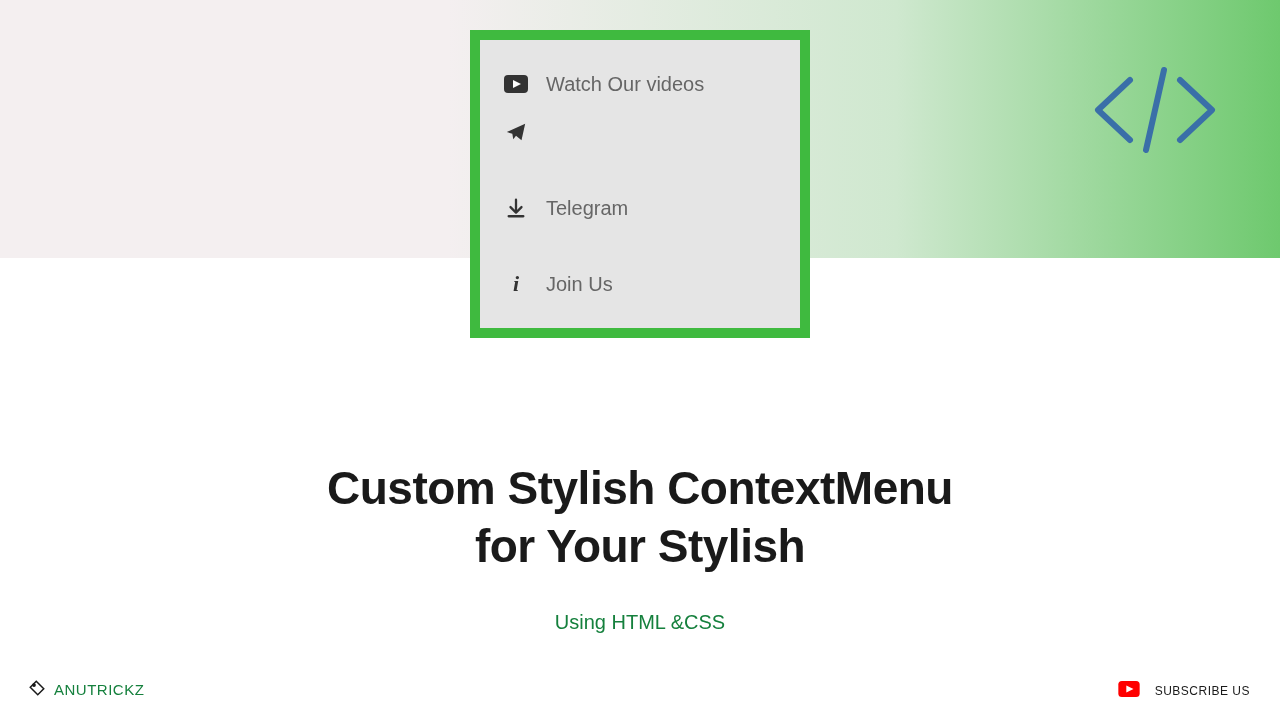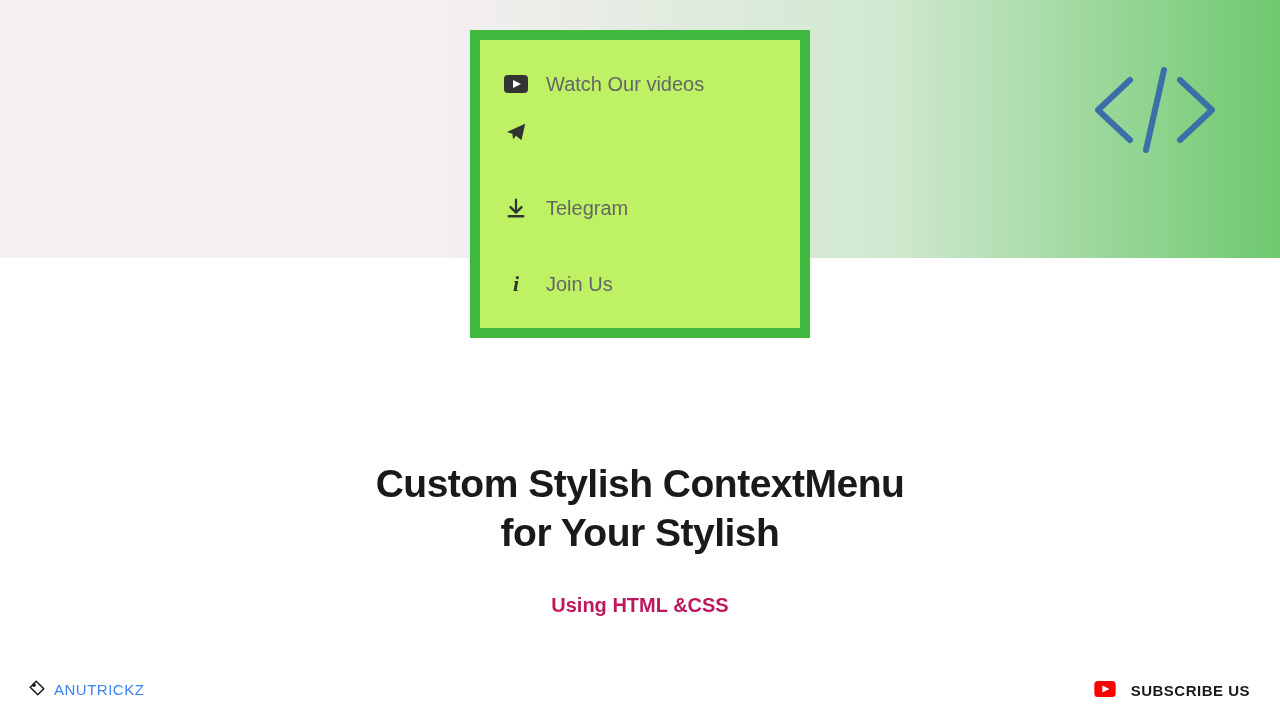--- a/index.html
+++ b/index.html
@@ -20,21 +20,21 @@
   .code-icon {
     position: absolute;
     top: 60px;
     right: 60px;
   }
   .context-menu {
     position: absolute;
     top: 30px;
     left: 470px;
     width: 340px;
-    background: #bef264;
+    background: #e5e5e5;
     border: 10px solid #3fba3f;
     padding: 20px 10px 20px 10px;
   }
   .menu-group { padding: 0 6px; }
   .menu-item {
     display: flex;
     align-items: center;
     gap: 18px;
     padding: 12px 8px;
     font-size: 20px;
@@ -50,53 +50,53 @@
     color: #333333;
   }
   .menu-spacer { height: 28px; }
   .title-block {
     position: absolute;
     top: 460px;
     left: 0; right: 0;
     text-align: center;
   }
   .title {
-    font-size: 39px;
+    font-size: 46px;
     font-weight: 700;
     color: #1a1a1a;
     line-height: 1.25;
     letter-spacing: -0.5px;
   }
   .subtitle {
     margin-top: 36px;
     font-size: 20px;
-    font-weight: 700;
-    color: #be185d;
+    font-weight: 400;
+    color: #15803d;
   }
   .footer-left {
     position: absolute;
     bottom: 20px;
     left: 28px;
     display: flex;
     align-items: center;
     gap: 8px;
     font-size: 15px;
     font-weight: 500;
-    color: #3b82f6;
+    color: #15803d;
     letter-spacing: 0.5px;
   }
   .footer-right {
     position: absolute;
     bottom: 20px;
     right: 30px;
     display: flex;
     align-items: center;
     gap: 15px;
-    font-size: 15px;
-    font-weight: 700;
+    font-size: 12px;
+    font-weight: 400;
     color: #1a1a1a;
     letter-spacing: 0.5px;
   }
 </style>
 </head>
 <body>
 
 <div class="top-gradient"></div>
 
 <div class="code-icon">

